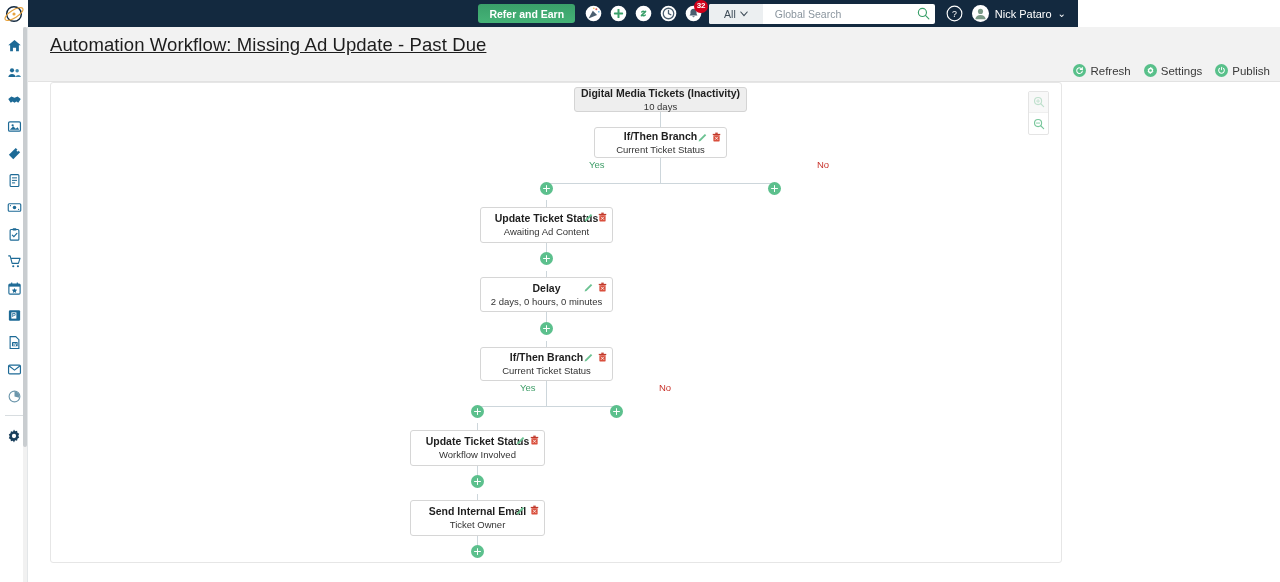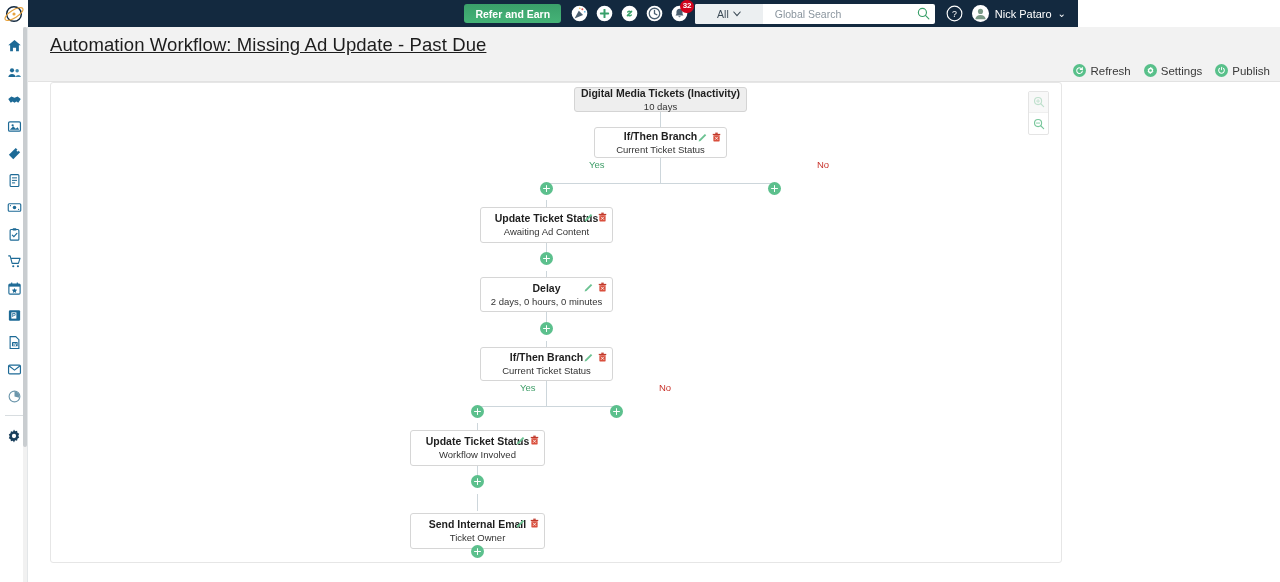--- a/index.html
+++ b/index.html
@@ -45,21 +45,21 @@
     display: flex; align-items: center; justify-content: center;
     line-height: 1;
   }
   #search-wrap {
     display: flex; align-items: center; height: 20px;
     background: #ffffff; border-radius: 2px; margin-right: 11px;
     overflow: hidden;
   }
   #search-scope {
     display: flex; align-items: center; gap: 4px;
-    height: 20px; padding: 0 22px;
+    height: 20px; padding: 0 15px;
     background: #eceff1; color: #3d4b57;
     font-size: 10.5px; white-space: nowrap;
     cursor: pointer;
   }
   #search-input {
     border: none; outline: none; height: 20px; width: 150px;
     font-size: 10.5px; color: #3d4b57; padding: 0 12px;
     font-family: "Liberation Sans", sans-serif;
   }
   #search-input::placeholder { color: #8a959e; }
@@ -546,21 +546,21 @@
         </svg>
       <svg class="trash" width="9" height="10" viewBox="0 0 14 16">
           <rect x="1" y="3" width="12" height="2" fill="#c0392b"></rect>
           <rect x="5" y="1" width="4" height="2" fill="#c0392b"></rect>
           <rect x="2" y="5" width="10" height="10" rx="1" fill="#d94f3d"></rect>
           <path d="M4.6 7.6 L9.4 12.4 M9.4 7.6 L4.6 12.4" stroke="#ffffff" stroke-width="1.3"></path>
         </svg>
     </span>
   </div>
 
-  <div class="node" style="left:359px; top:417px; width:135px; height:36px;margin-top:13px;">
+  <div class="node" style="left:359px; top:417px; width:135px; height:36px;">
     <span class="node-title">Send Internal Email</span>
     <span class="node-sub">Ticket Owner</span>
     <span class="node-tools">
       <svg class="pencil" width="10" height="10" viewBox="0 0 16 16">
           <path d="M1.8 12.2 L11 3 l2.2 2.2 l-9.2 9.2 l-3 .8 z" fill="#6cc292"></path>
         </svg>
       <svg class="trash" width="9" height="10" viewBox="0 0 14 16">
           <rect x="1" y="3" width="12" height="2" fill="#c0392b"></rect>
           <rect x="5" y="1" width="4" height="2" fill="#c0392b"></rect>
           <rect x="2" y="5" width="10" height="10" rx="1" fill="#d94f3d"></rect>

